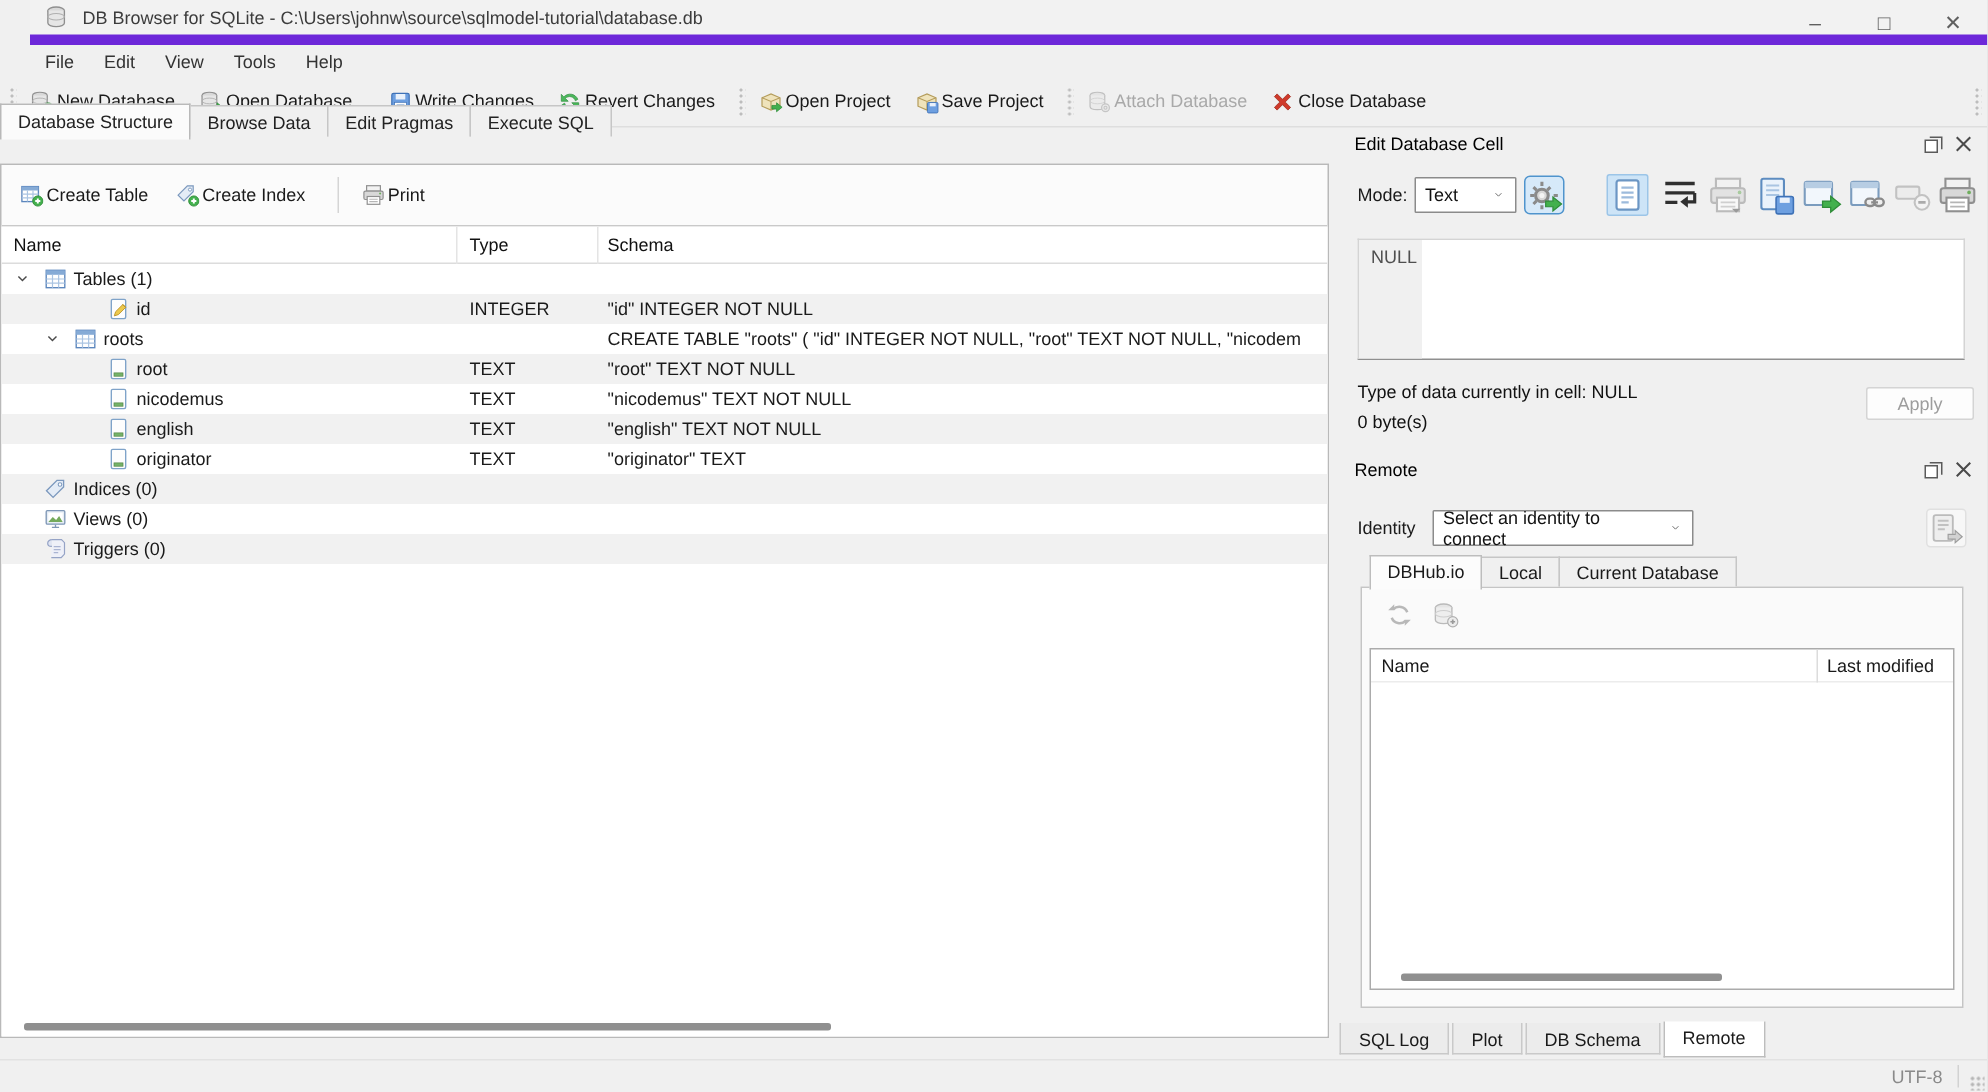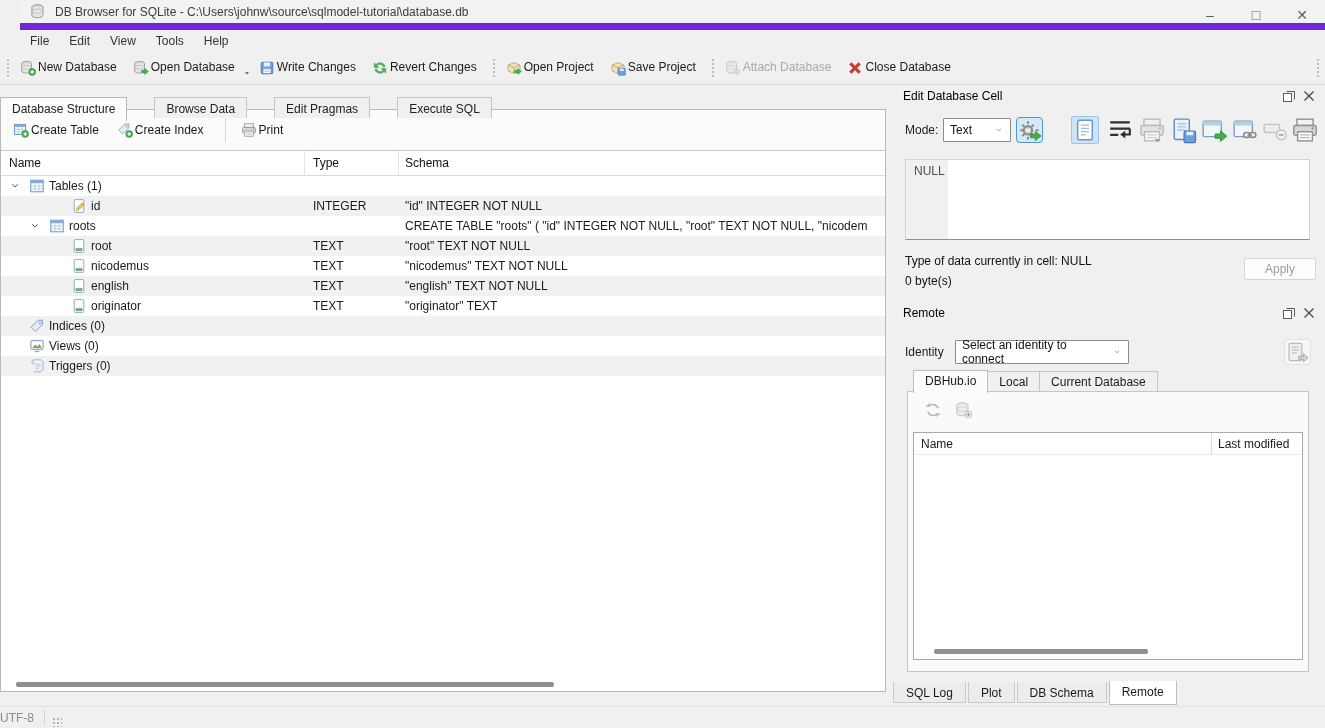--- a/index.html
+++ b/index.html
@@ -27,21 +27,21 @@
   .tb-handle { width:5px; height:20px; margin:0 4px;
                background-image:radial-gradient(#bdbdbd 1px, transparent 1.1px);
                background-size:4px 4px; flex:none; }
   .tb-btn { display:flex; align-items:flex-start; gap:2px; padding:4px 11px 4px 5px; color:#1a1a1a; }
   .tb-btn .ic { width:16px; height:16px; flex:none; }
   .tb-btn.disabled { color:#a9a9a9; }
   .tb-caret { width:10px; height:10px; margin:10px 2px 0 -4px; }
   .tb-spacer { flex:1; }
 
   
-  .tabbar { position:absolute; top:97px; left:0; display:flex; align-items:flex-start; height:24px; z-index:3;gap:28px; }
+  .tabbar { position:absolute; top:68px; left:0; display:flex; align-items:center; height:24px; z-index:3; }
   .tab { padding:4px 11px 4px; background:#f0f0f0; border:1px solid #c6c6c6; border-bottom:none;
          margin-right:-1px; height:21px; color:#222; }
   .tab.active { background:#fbfbfb; border-color:#b9b9b9; height:24px; margin-bottom:-1px; z-index:4; }
   .tab-panel { position:absolute; top:109px; left:0; width:886px; height:583px;
                background:#fbfbfb; border:1px solid #b9b9b9; z-index:2; }
   .struct-toolbar { height:39px; display:flex; align-items:center; padding-left:6px; }
   .st-btn { display:flex; align-items:center; gap:2px; padding:4px 12px 4px 6px; }
   .st-btn .ic { width:16px; height:16px; }
   .sep-v { width:1px; height:24px; background:#d5d5d5; margin:0 9px; }
 
@@ -124,21 +124,21 @@
   .rl-mod { flex:1; padding-left:6px; }
   .rl-thumb { position:absolute; left:20px; bottom:5px; width:214px; height:5px; background:#909090; border-radius:2px; }
 
   .bottom-tabs { position:absolute; top:596px; left:0; display:flex; align-items:flex-start; height:24px; }
   .btab { padding:4px 12px; background:#ececec; border:1px solid #c9c9c9; border-top:none;
           margin-right:2px; height:21px; margin-top:0; }
   .btab.active { background:#ffffff; border-color:#bdbdbd; height:24px; margin-top:-1px; z-index:2; }
 
   
   .statusbar { position:absolute; bottom:0; left:0; right:0; height:22px; border-top:1px solid #e2e2e2;
-               display:flex; align-items:center; color:#8a8a8a; }
+               display:flex; align-items:center; justify-content:flex-end; color:#8a8a8a; }
   .sb-sep { width:1px; height:15px; background:#d2d2d2; margin:0 7px 0 10px; }
   .grip { width:10px; height:10px; margin:8px 2px 0 0;
           background-image:radial-gradient(#b5b5b5 1px, transparent 1.2px); background-size:4px 4px; }
   .ic svg, .chev svg, .row-icon svg, .tb-caret svg, .combo .cchev svg { width:100%; height:100%; display:block; }
 </style>
 </head>
 <body>
 
 <div class="window">
 

